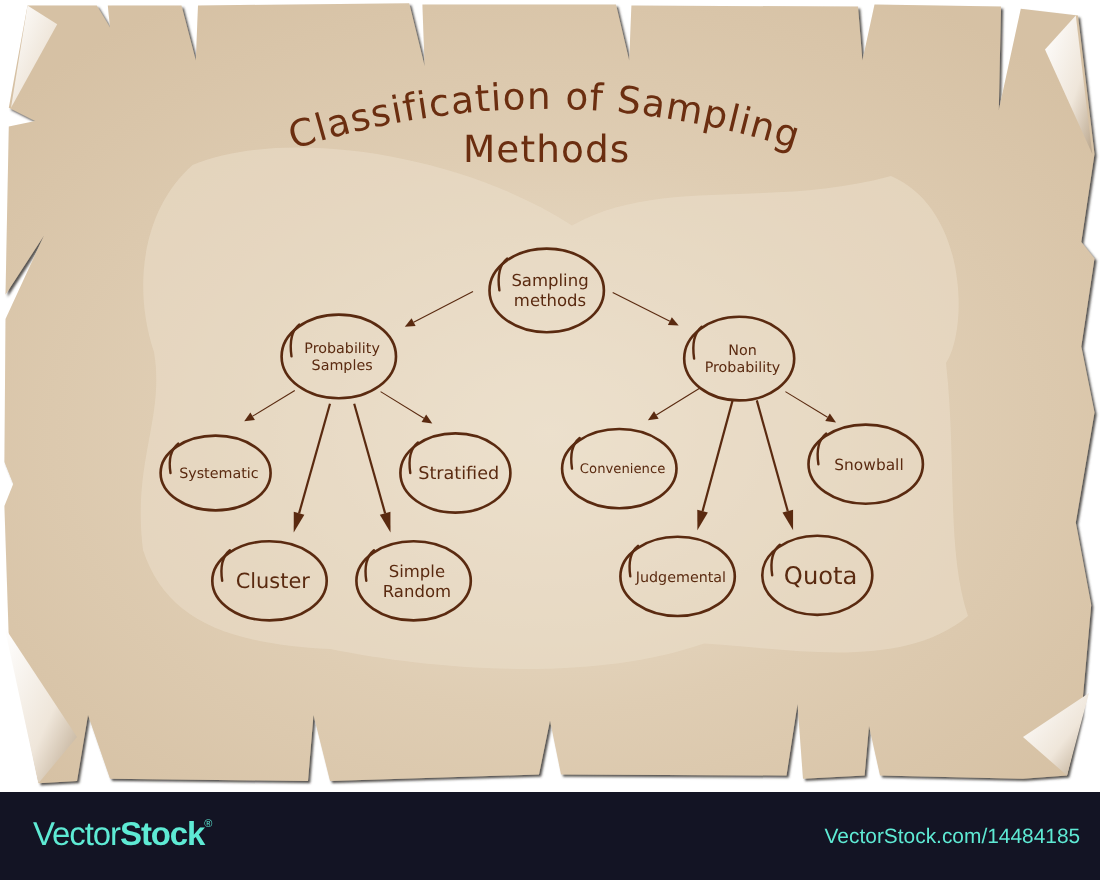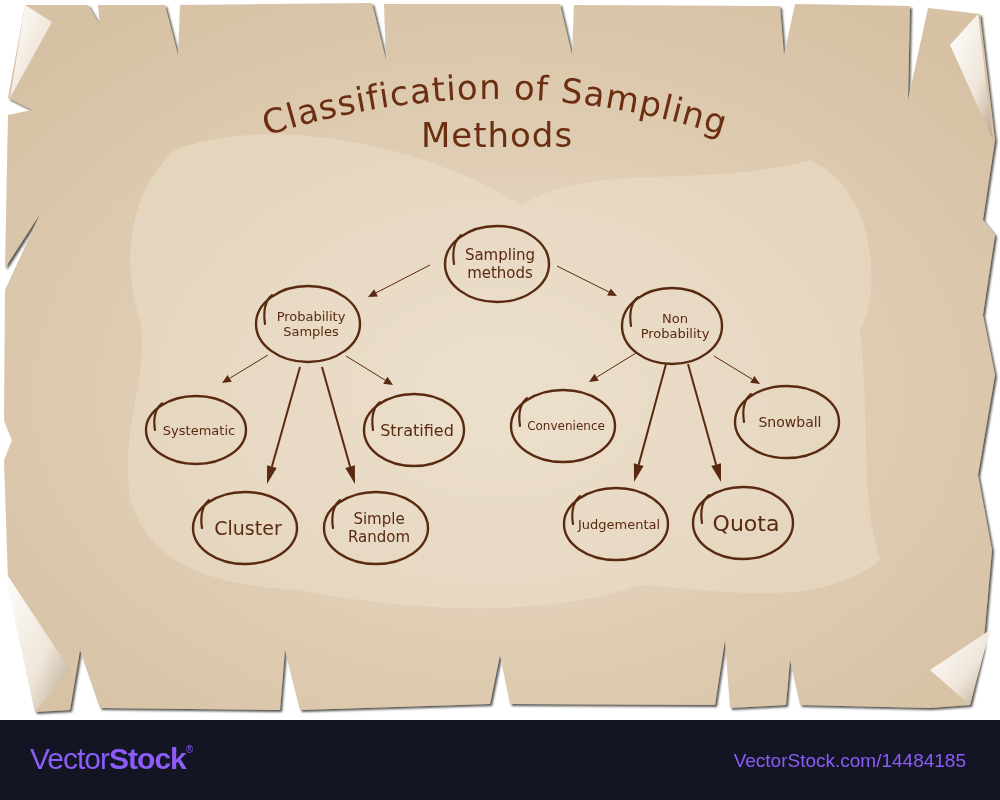--- a/index.html
+++ b/index.html
@@ -17,32 +17,32 @@
   }
   .title-text {
     font-family: "DejaVu Sans", sans-serif;
     fill: #6b2e10;
     font-size: 34px;
     letter-spacing: 1px;
   }
   .footer {
     position: absolute; left: 0; top: 720px; width: 1000px; height: 80px;
     background: #131424;
-    color: #8b5cf6;
+    color: #5eead4;
   }
   .footer .brand {
     position: absolute; left: 30px; top: 22px;
     font-family: "Liberation Sans", sans-serif;
     font-size: 30px; letter-spacing: -1px;
   }
   .footer .brand .light { font-weight: 300; }
   .footer .brand .bold { font-weight: bold; }
   .footer .brand sup { font-size: 10px; vertical-align: top; position: relative; top: 2px; }
   .footer .url {
-    position: absolute; right: 34px; top: 30px;
+    position: absolute; right: 18px; top: 30px;
     font-family: "Liberation Sans", sans-serif;
     font-size: 19px;
   }
 </style>
 </head>
 <body>
 
 <div id="stage">
   <svg width="1000" height="720" viewBox="0 0 1000 720" xmlns="http://www.w3.org/2000/svg">
     <defs>

